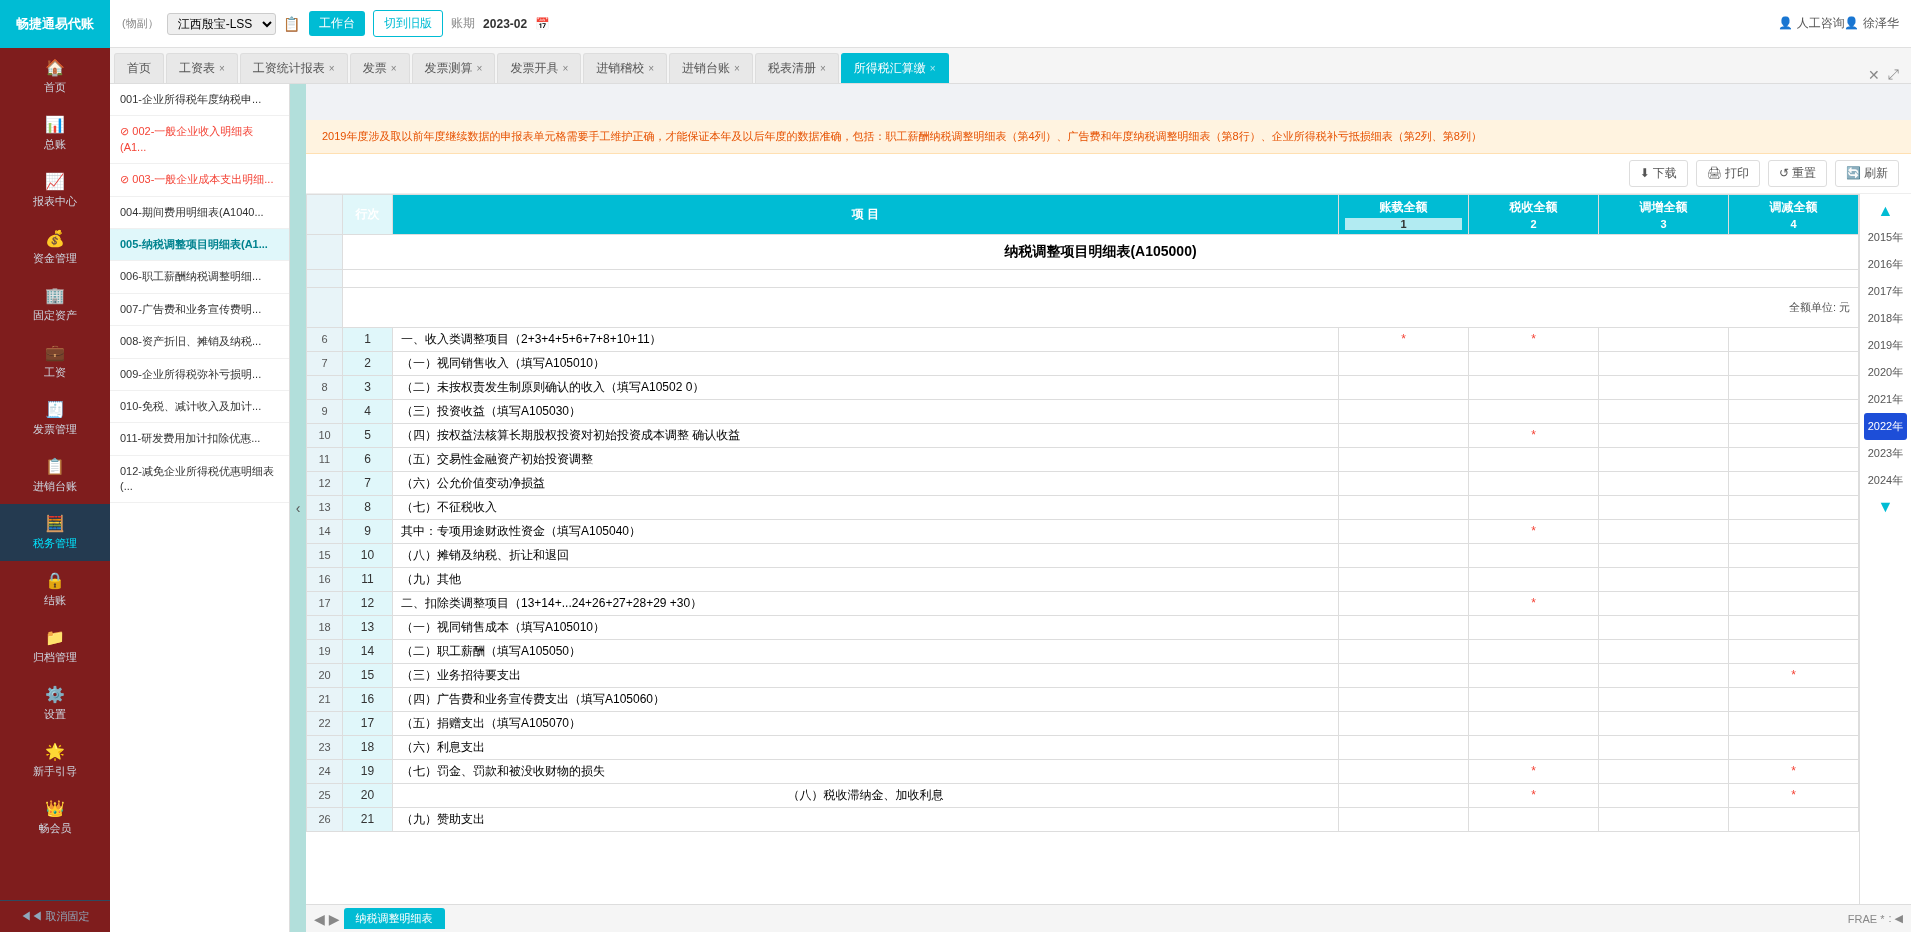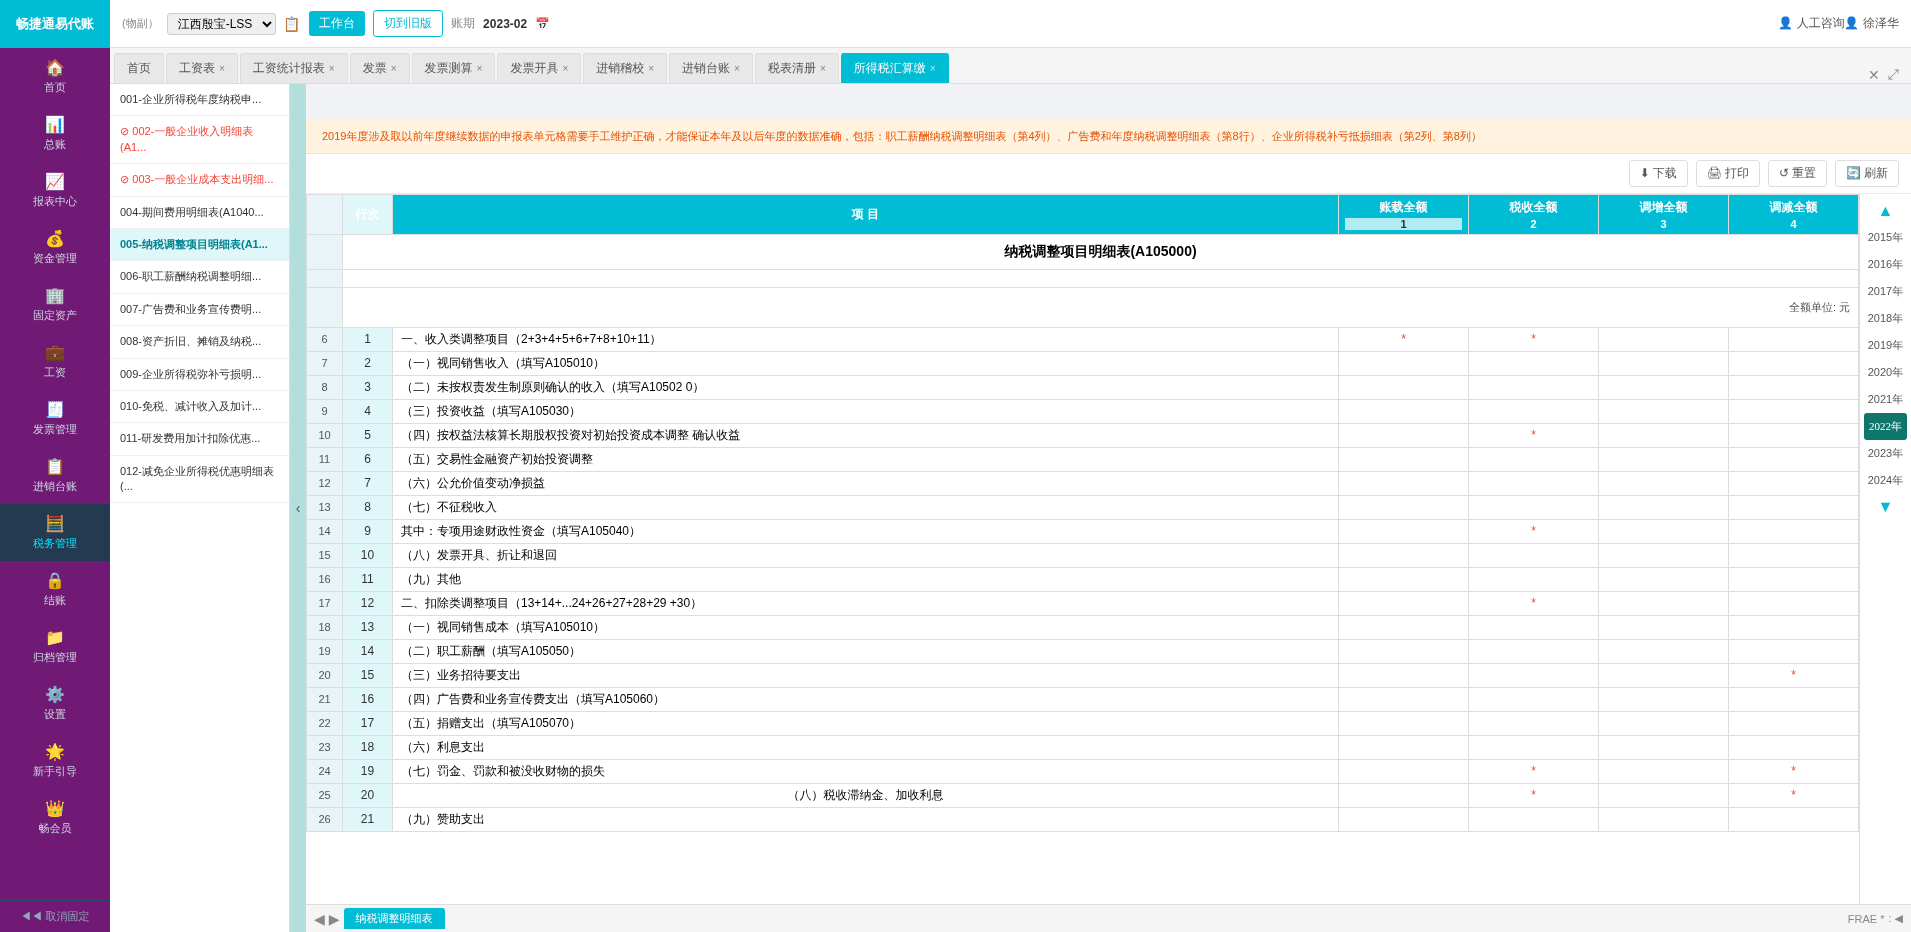--- a/index.html
+++ b/index.html
@@ -1,19 +1,19 @@
 <!DOCTYPE html>
 <html><head>
   <meta charset="utf-8">
   <style>
     * { box-sizing: border-box; margin: 0; padding: 0; }
     body { font-family: "Microsoft YaHei", SimSun, sans-serif; font-size: 12px; background: #f0f2f5; display: flex; height: 932px; overflow: hidden; }
 
     
-    .sidebar { width: 110px; background: #701a75; color: #cdd6e0; display: flex; flex-direction: column; flex-shrink: 0; height: 100%; }
+    .sidebar { width: 110px; background: #7f1d1d; color: #cdd6e0; display: flex; flex-direction: column; flex-shrink: 0; height: 100%; }
     .sidebar-logo { background: #00bcd4; color: white; padding: 12px 8px; font-size: 13px; font-weight: bold; text-align: center; height: 48px; display: flex; align-items: center; justify-content: center; }
     .sidebar-item { display: flex; flex-direction: column; align-items: center; padding: 10px 4px; cursor: pointer; font-size: 11px; gap: 3px; }
     .sidebar-item.active { background: #243a50; color: #00e5ff; }
     .sidebar-item .icon { font-size: 16px; }
     .sidebar-bottom { margin-top: auto; padding: 8px 0; border-top: 1px solid #2d4a60; font-size: 11px; text-align: center; cursor: pointer; color: #8fa8bc; }
 
     
     .main { flex: 1; display: flex; flex-direction: column; overflow: hidden; }
 
     
@@ -56,21 +56,21 @@
     .spreadsheet .row-num { background: #e8f4f8; color: #555; text-align: center; width: 36px; font-size: 11px; }
     .spreadsheet .col-a { width: 50px; text-align: center; background: #e0f7fa; }
     .spreadsheet .col-b { min-width: 280px; }
     .spreadsheet .col-c, .spreadsheet .col-d, .spreadsheet .col-e, .spreadsheet .col-f { width: 130px; text-align: center; }
     .spreadsheet td.col-a { font-size: 12px; color: #333; }
     .col-num-header { background: #b2ebf2 !important; color: #333 !important; font-size: 11px; }
 
     
     .year-panel { width: 52px; background: white; border-left: 1px solid #ddd; display: flex; flex-direction: column; align-items: center; padding: 4px 0; overflow-y: auto; flex-shrink: 0; }
     .year-item { padding: 6px 4px; font-size: 11px; color: #555; cursor: pointer; width: 100%; text-align: center; }
-    .year-item.active { background: #0f766e; color: white; border-radius: 3px; font-family: Liberation Serif, serif; }
+    .year-item.active { background: #1d4ed8; color: white; border-radius: 3px; }
     .year-nav { font-size: 16px; color: #00bcd4; cursor: pointer; padding: 4px; }
 
     
     .sheet-bar { height: 28px; background: #f5f5f5; border-top: 1px solid #ddd; display: flex; align-items: center; padding: 0 8px; flex-shrink: 0; font-size: 11px; gap: 4px; }
     .sheet-tab { padding: 3px 12px; background: #00bcd4; color: white; border-radius: 3px 3px 0 0; font-size: 11px; }
 
     
     .collapse-btn { width: 16px; background: #b2dfdb; border: none; cursor: pointer; display: flex; align-items: center; justify-content: center; color: #555; font-size: 14px; flex-shrink: 0; }
 
     
@@ -329,21 +329,21 @@
     <td class="col-a">9</td>
     <td class="col-b" style="padding:3px 8px;">      其中：专项用途财政性资金（填写A105040）</td>
     <td class="col-c" style="text-align:center;"></td>
     <td class="col-d" style="color:#f44336;text-align:center;">*</td>
     <td class="col-e" style="text-align:center;"></td>
     <td class="col-f" style="text-align:center;"></td>
   </tr>
                 <tr>
     <td class="row-num">15</td>
     <td class="col-a">10</td>
-    <td class="col-b" style="padding:3px 8px;">（八）发票开具、折让和退回</td>
+    <td class="col-b" style="padding:3px 8px;">（八）摊销及纳税、折让和退回</td>
     <td class="col-c" style="text-align:center;"></td>
     <td class="col-d" style="text-align:center;"></td>
     <td class="col-e" style="text-align:center;"></td>
     <td class="col-f" style="text-align:center;"></td>
   </tr>
                 <tr>
     <td class="row-num">16</td>
     <td class="col-a">11</td>
     <td class="col-b" style="padding:3px 8px;">（九）其他</td>
     <td class="col-c" style="text-align:center;"></td>

